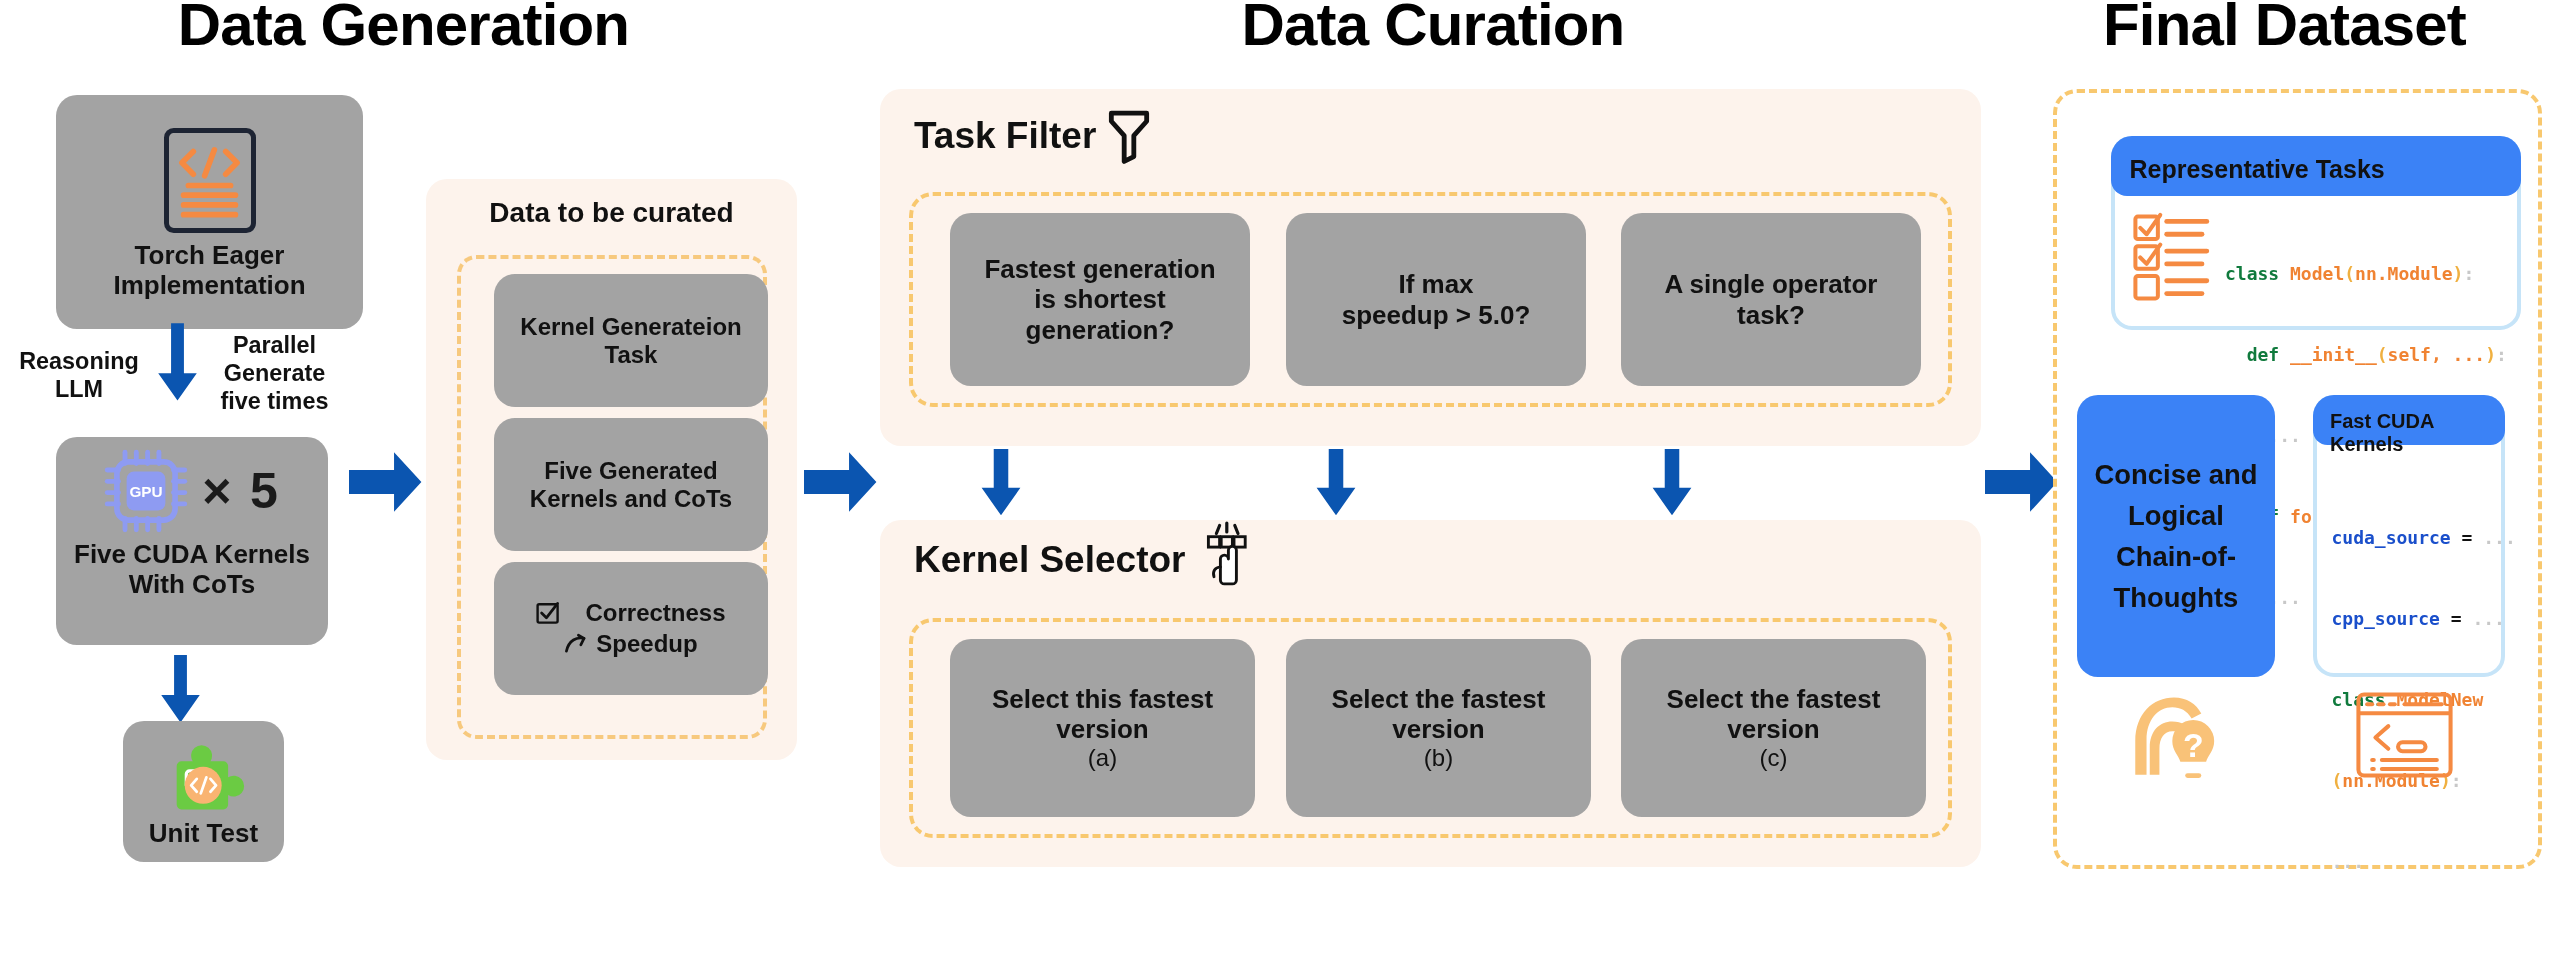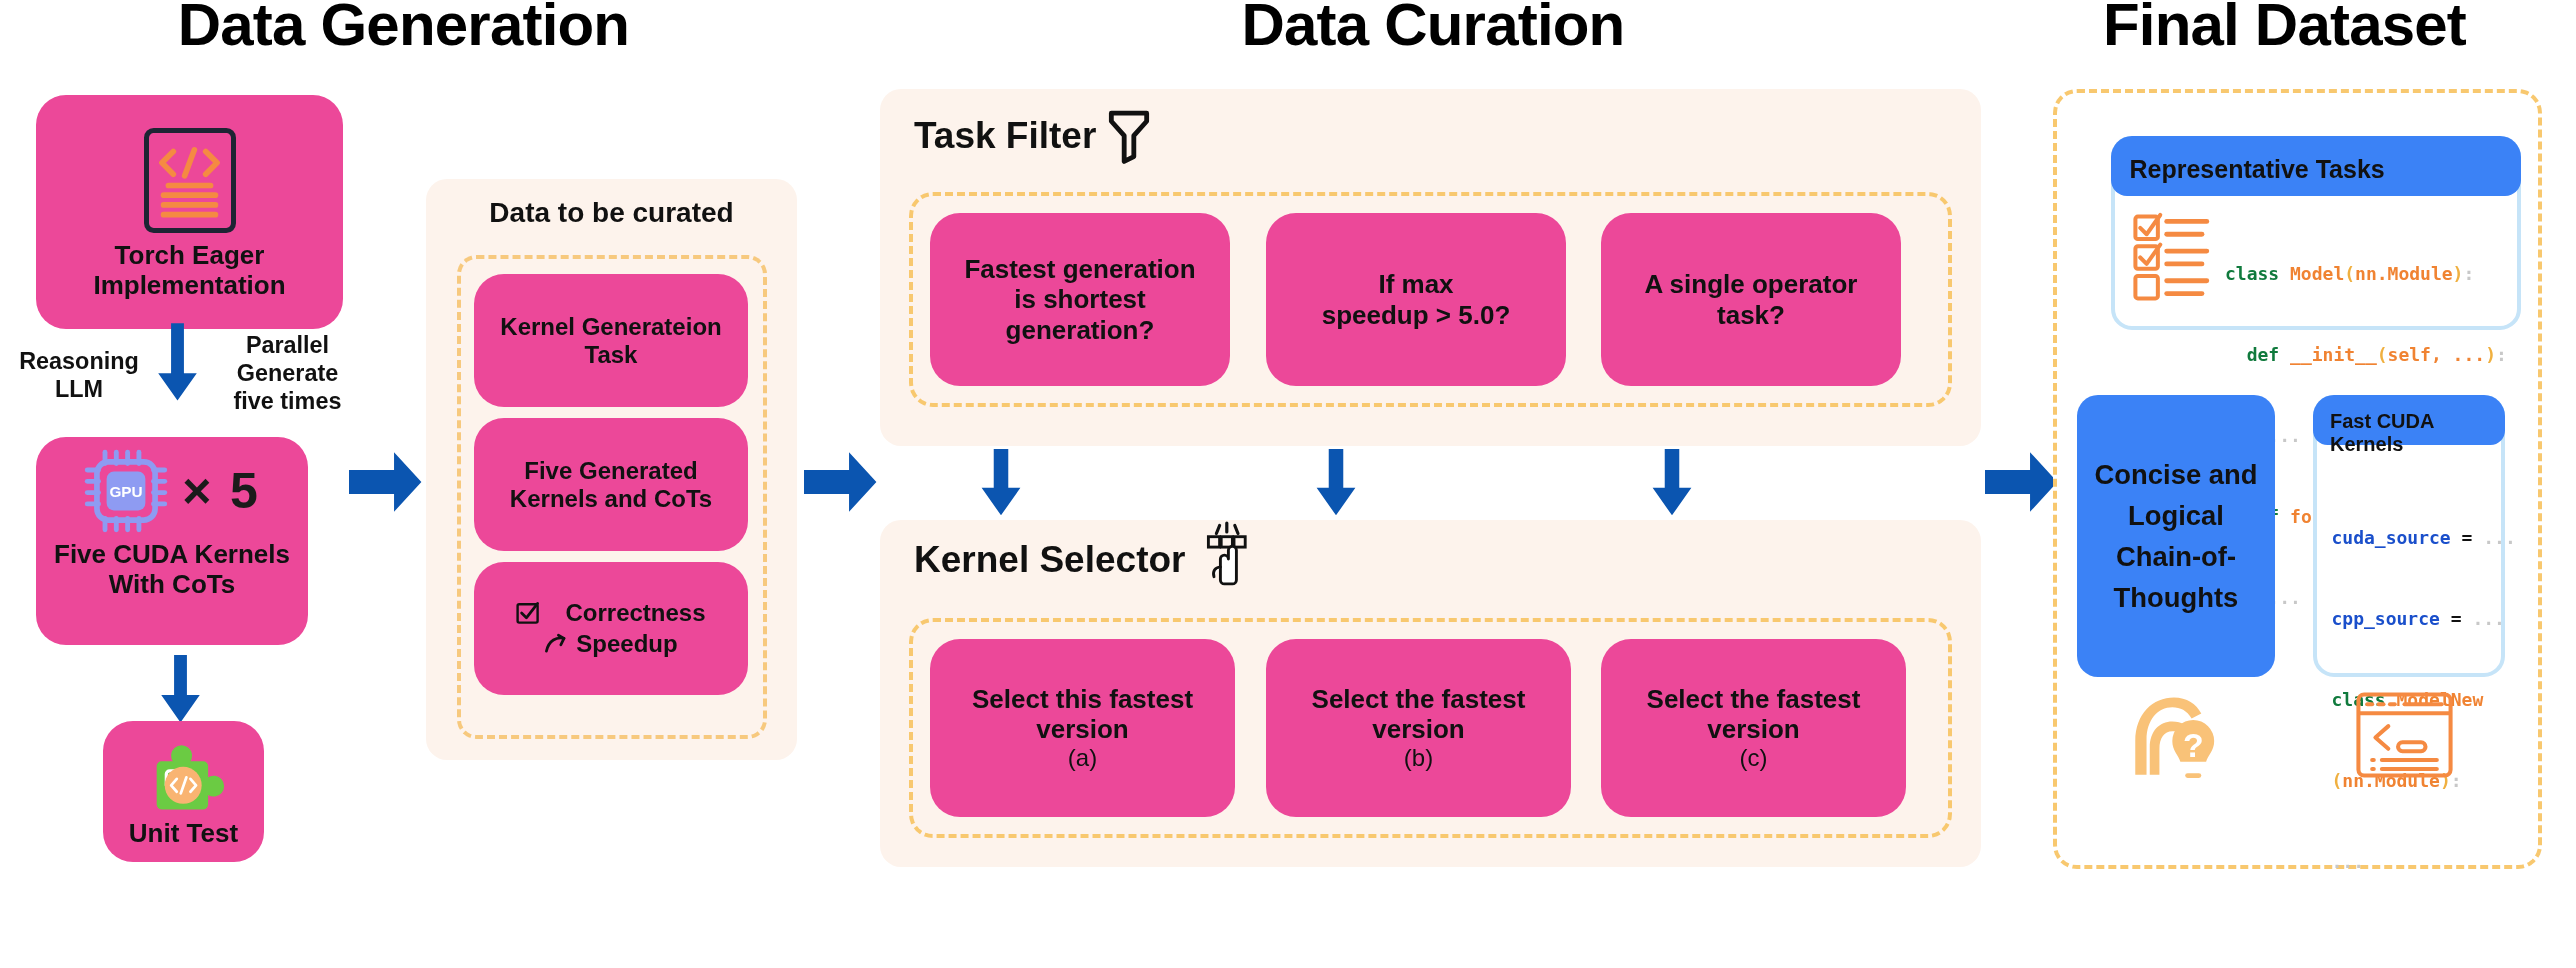--- a/index.html
+++ b/index.html
@@ -9,21 +9,21 @@
   .ctr{display:flex;align-items:center;justify-content:center;text-align:center;}
   .colctr{display:flex;flex-direction:column;align-items:center;justify-content:center;text-align:center;}
 
   
   .section-title{
     font-size:60px;font-weight:bold;letter-spacing:-0.8px;color:#000;
     white-space:nowrap;line-height:1;
   }
 
   
-  .peach-card{background:#ec4899;border-radius:30px;}
+  .peach-card{background:#a3a3a3;border-radius:21px;margin-left:20px;}
   .panel-soft{background:#FDF3EC;border-radius:21px;}
   .dashed-box{border:4px dashed #F7C97E;border-radius:19.4px;box-sizing:border-box;}
   .dashed-box-lg{border:4.8px dashed #F8C86F;border-radius:24px;box-sizing:border-box;}
   .blue-card{background:#3b82f6;border-radius:21px;}
   .white-card{background:#ffffff;border:4px solid #C6E4F8;border-radius:21px;box-sizing:border-box;}
 
   .box-label{font-weight:bold;color:#111;line-height:1.16;}
 
   
   .code{font-family:"DejaVu Sans Mono","Liberation Mono",monospace;
@@ -71,21 +71,21 @@
   <svg width="45" height="81" viewBox="0 0 56 100">
     <path d="M20,0 H36 V62 H52 L28,96 L4,62 H20 Z" fill="#0B55B0"></path>
   </svg>
 </div>
 
 <div class="abs box-label" style="left:6.5px;top:347px;width:145px;text-align:center;font-size:23.4px;line-height:1.2;">
   <div>Reasoning</div>
   <div>LLM</div>
 </div>
 
-<div class="abs box-label" style="left:207px;top:331px;width:161px;text-align:center;font-size:23.4px;line-height:1.2;">
+<div class="abs box-label" style="left:194px;top:331px;width:161px;text-align:center;font-size:23.4px;line-height:1.2;">
   <div>Parallel</div>
   <div>Generate</div>
   <div>five times</div>
 </div>
 
 <div class="abs peach-card" style="left:36px;top:437px;width:272px;height:208px;">
   <div class="ctr" style="height:95px;gap:14.5px;padding-top:6.5px;">
     <div style="position:relative;width:84px;height:84px;">
       <svg width="84" height="84" viewBox="0 0 104 104">
         <g stroke="#8E9BF2" stroke-width="6" stroke-linecap="round">

